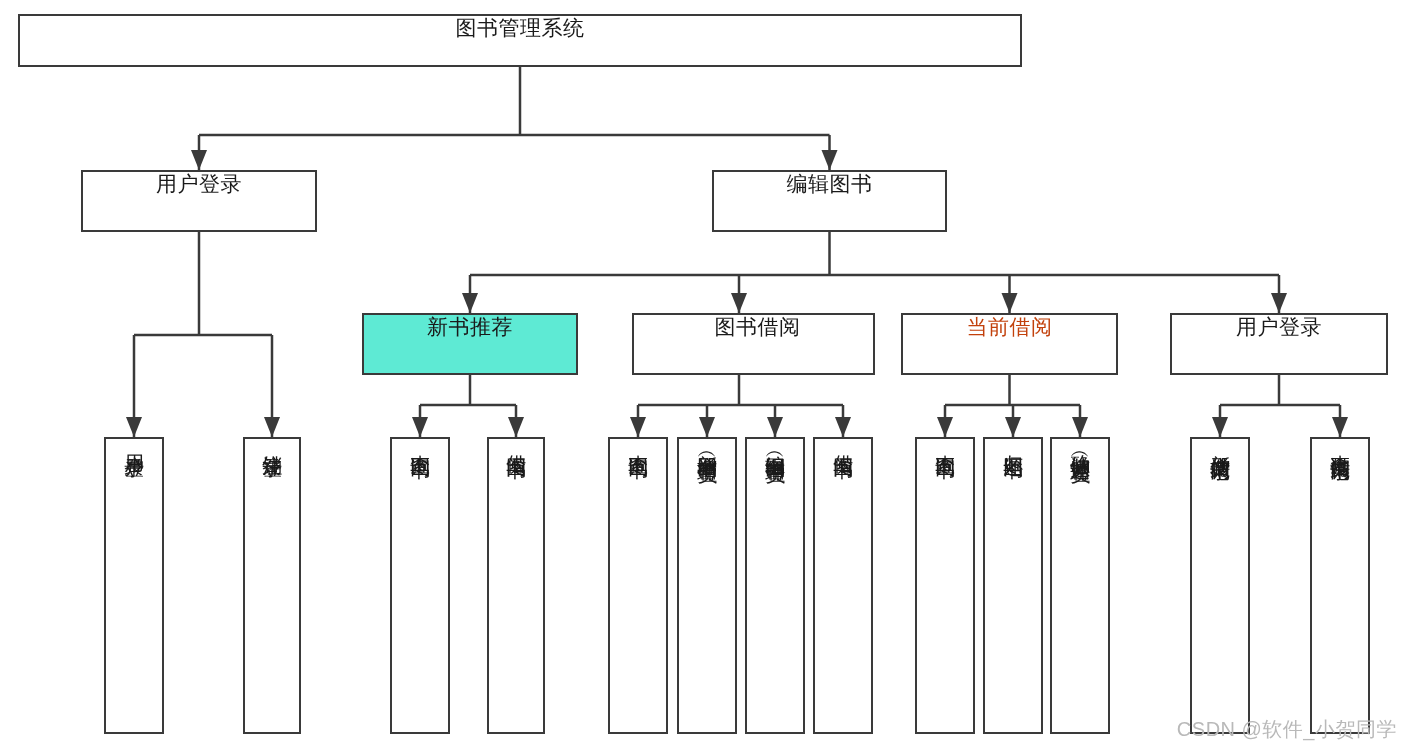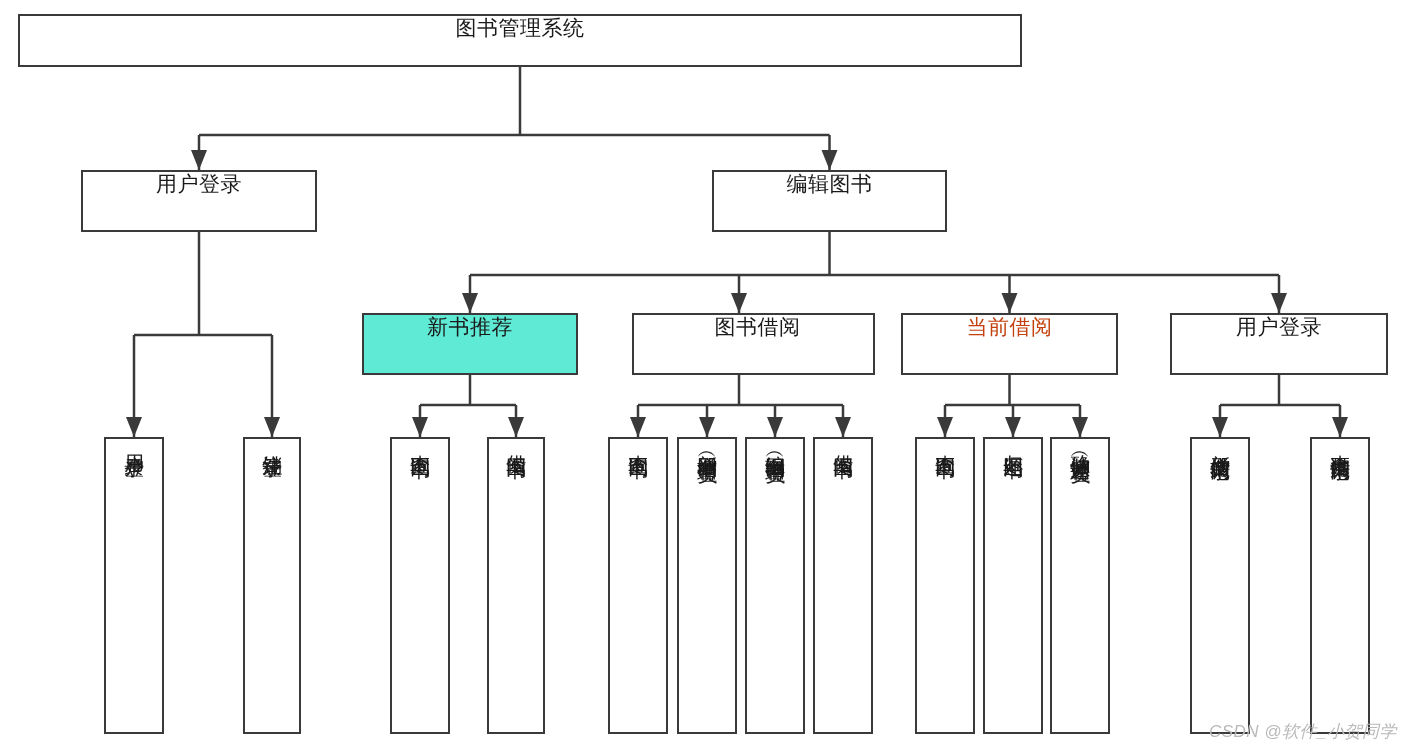--- a/index.html
+++ b/index.html
@@ -47,26 +47,25 @@
   .node-box.vertical .node-label {
     writing-mode: vertical-rl;
     text-orientation: upright;
     letter-spacing: 1.5px;
     font-size: 20px;
   }
   .watermark {
     position: absolute;
     right: 8px;
     bottom: 4px;
-    font-size: 17px;
+    font-size: 20px;
     color: #b9b9b9;
     white-space: nowrap;
     letter-spacing: 0.5px;
     pointer-events: none;
-    font-style: italic;
   }
 </style>
 </head>
 <body>
 
 <div id="diagram-root">
   <svg id="diagram-svg" viewBox="0 0 1405 747">
       <line x1="520" y1="67" x2="520" y2="135" stroke="#3a3a3a" stroke-width="2.5"></line>
       <line x1="199" y1="135" x2="829.5" y2="135" stroke="#3a3a3a" stroke-width="2.5"></line>
       <line x1="199" y1="135" x2="199" y2="170" stroke="#3a3a3a" stroke-width="2.5"></line>

